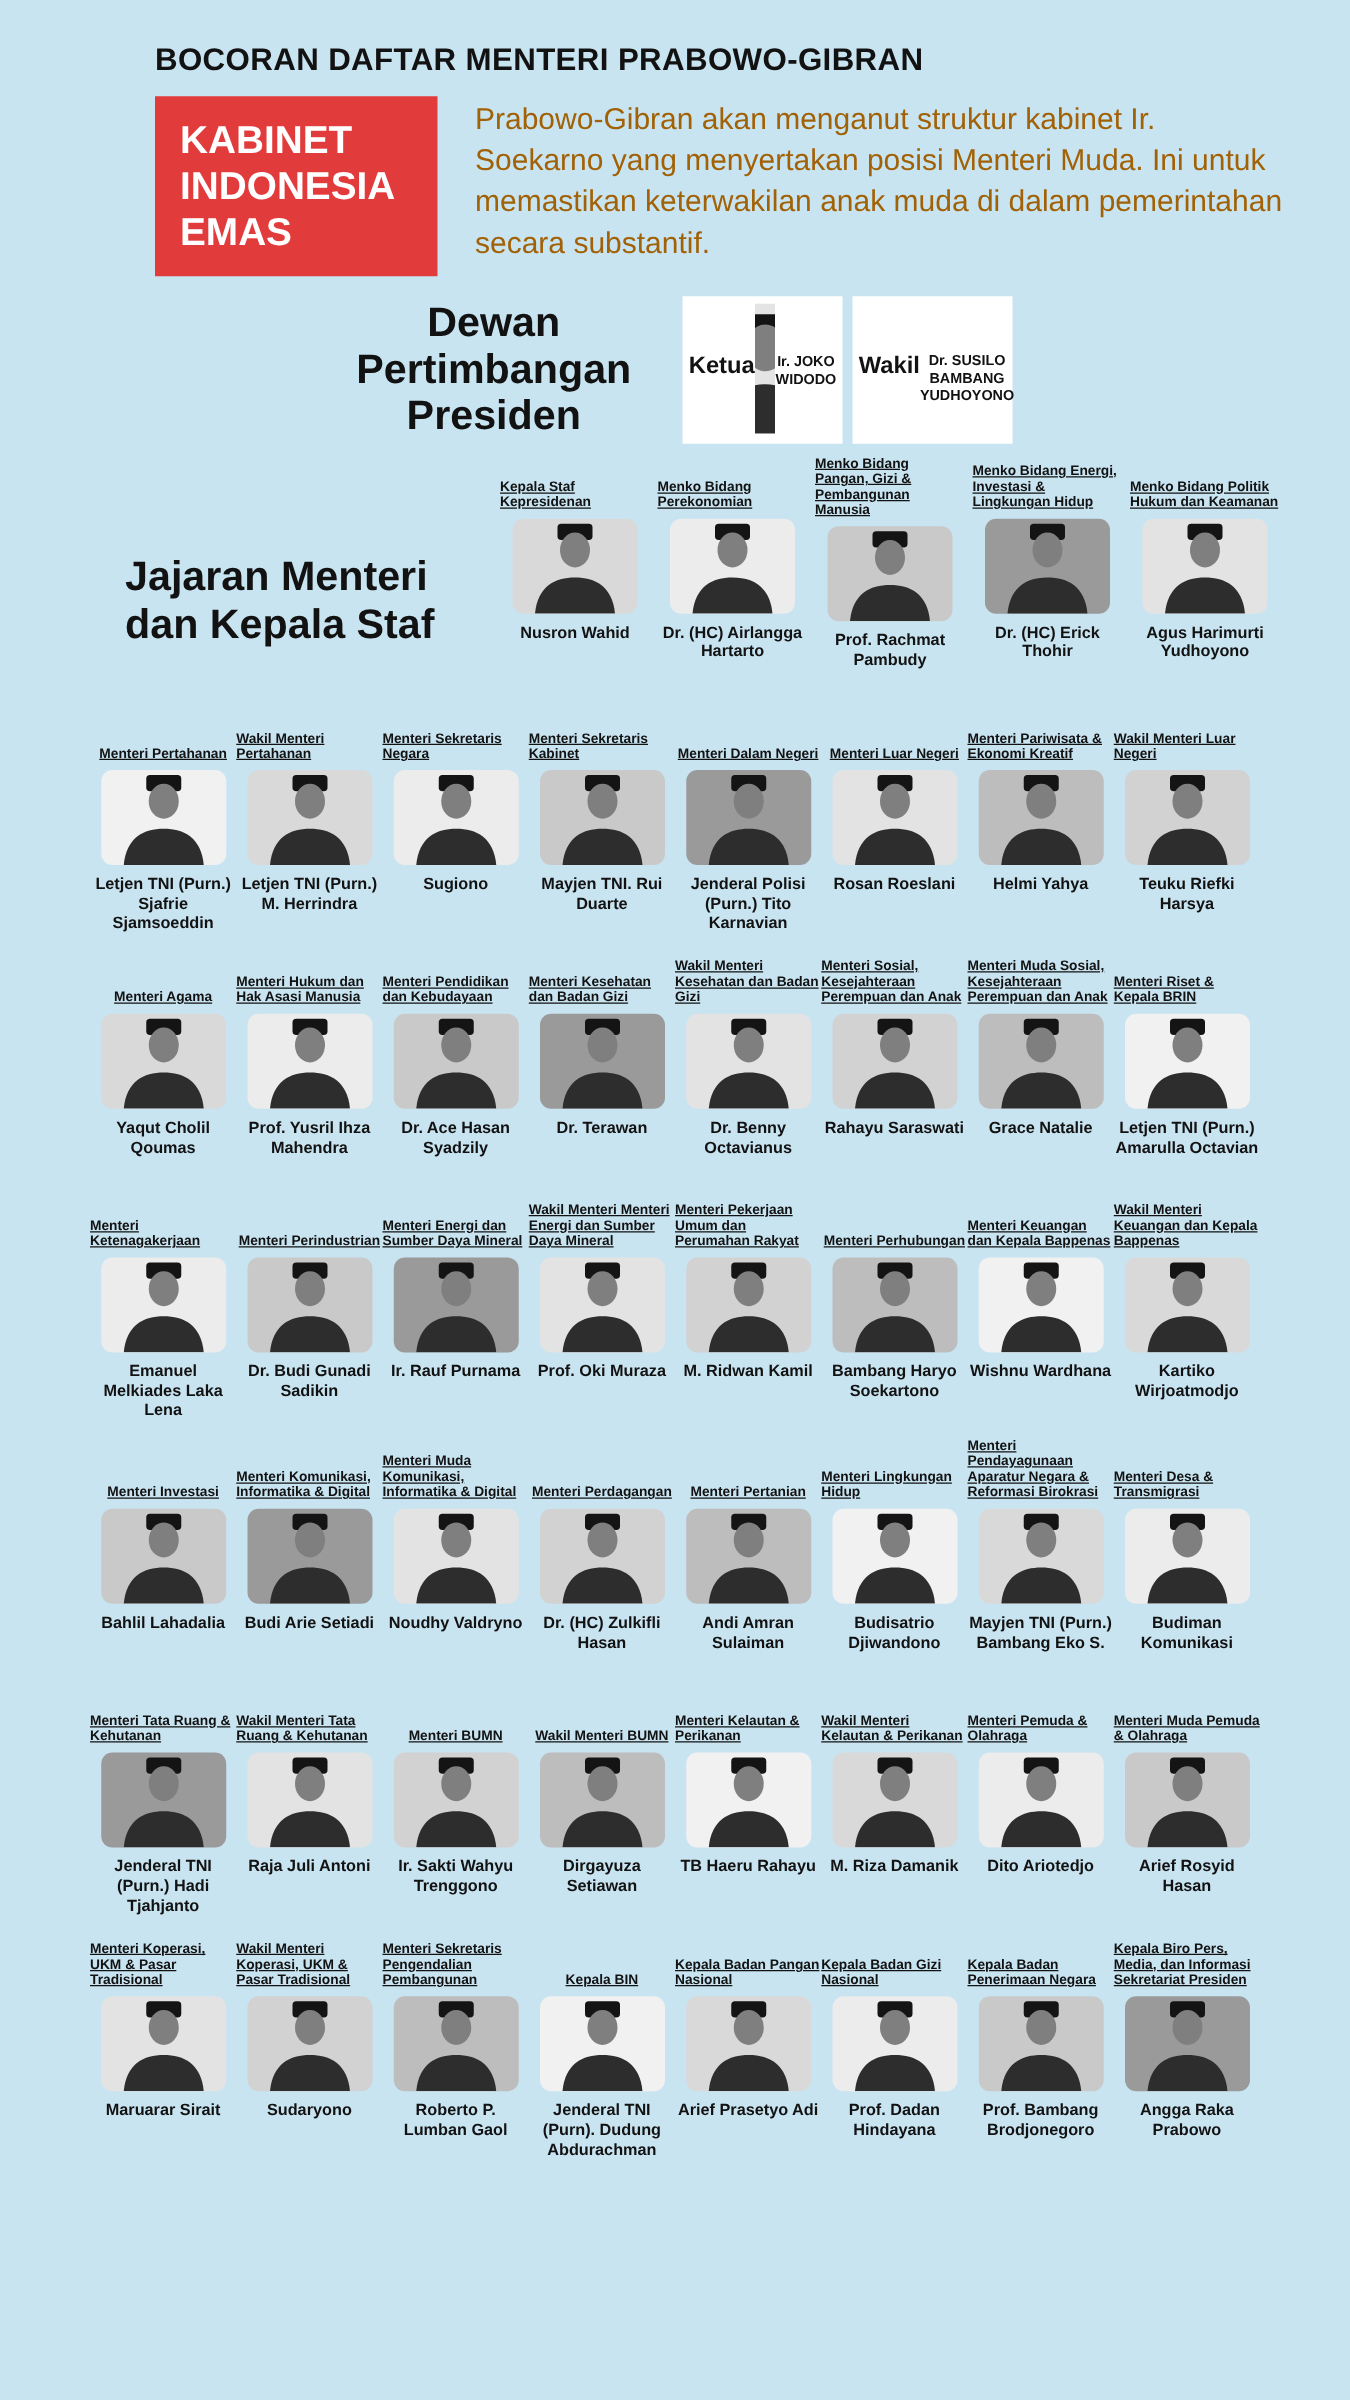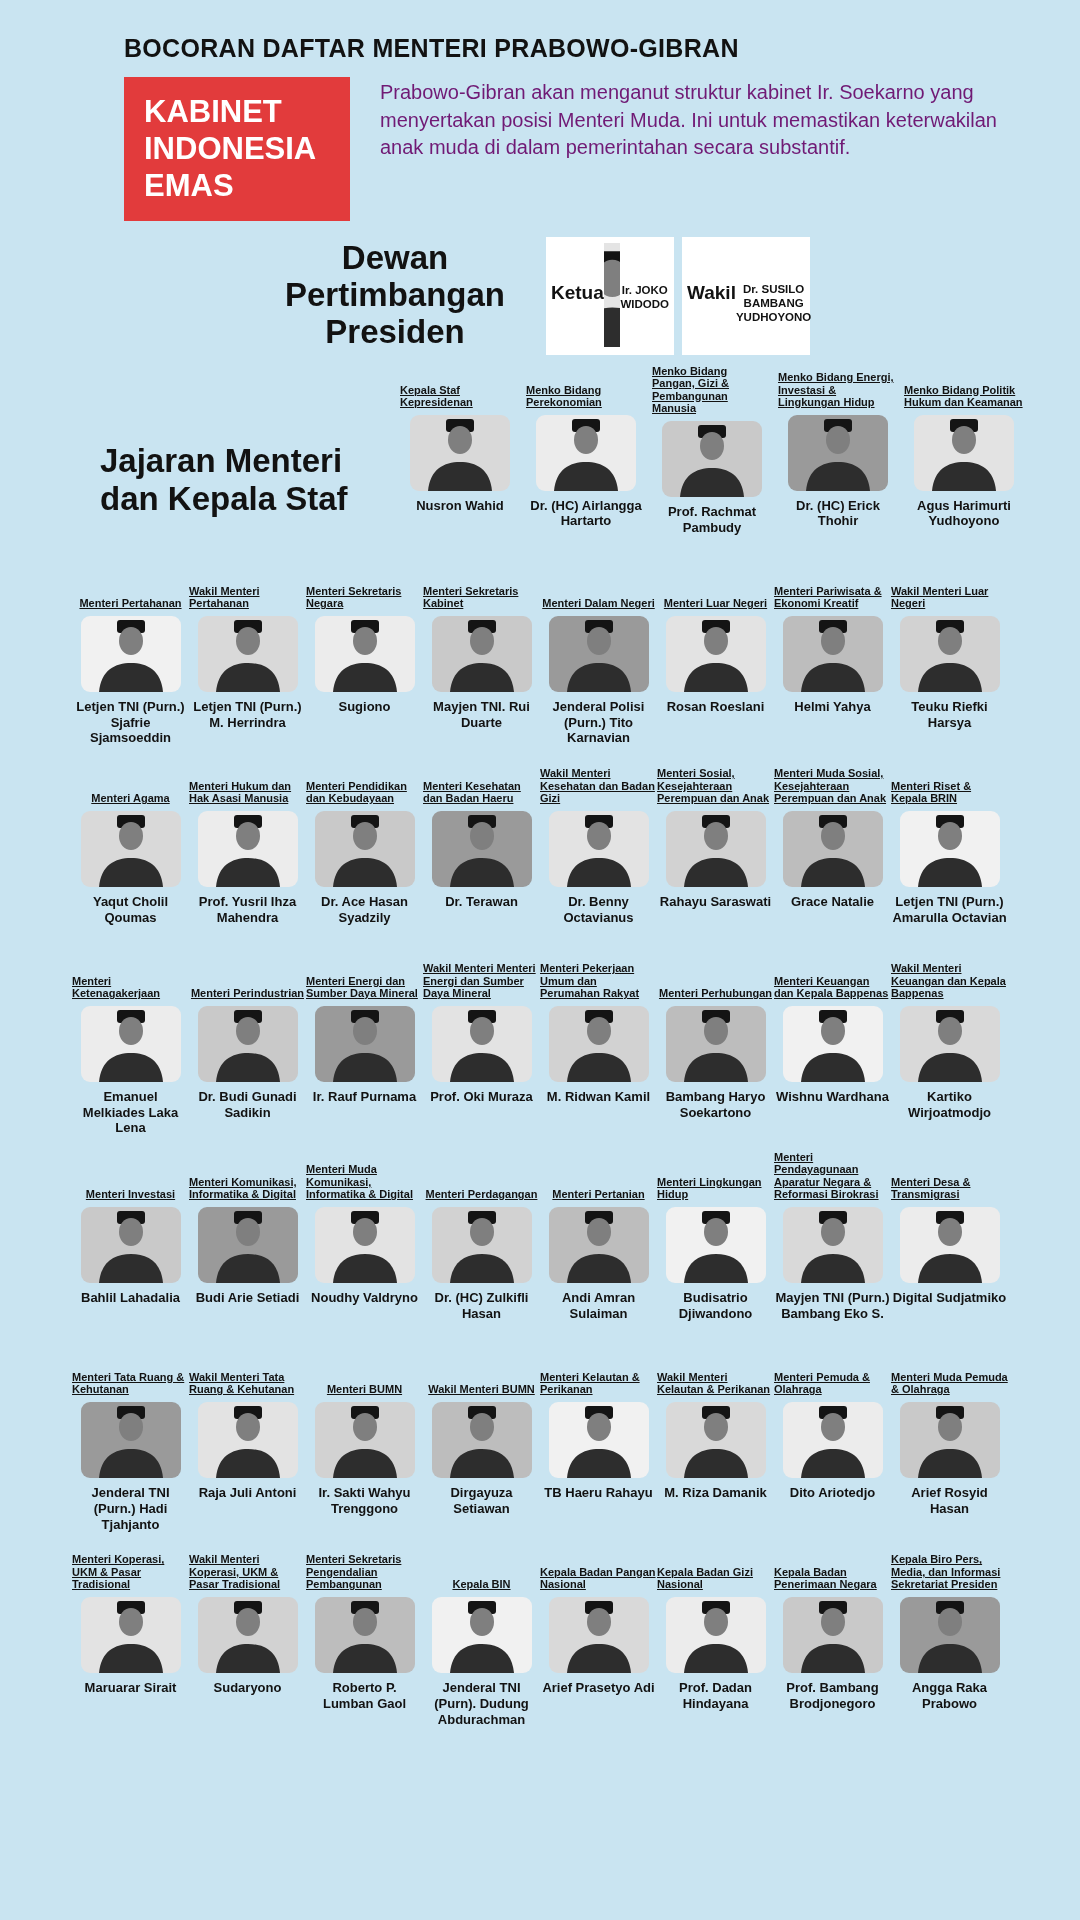--- a/index.html
+++ b/index.html
@@ -13,21 +13,21 @@
   .page { width:1080px; min-height:1920px; padding:34px 40px 20px 40px; }
 
   
   .main-title { font-size:25px; font-weight:800; letter-spacing:.3px; padding-left:84px; }
   .header-row { display:flex; gap:30px; margin-top:14px; padding-left:84px; }
   .badge {
     background:#e23b3c; color:#ffffff; width:226px; min-height:124px;
     padding:16px 20px; font-weight:800; font-size:31px; line-height:1.2;
     flex-shrink:0;
   }
-  .intro { font-size:20px; line-height:1.38; max-width:650px; padding-top:2px; color:#701a75; }
+  .intro { font-size:24px; line-height:1.38; max-width:650px; padding-top:2px; color:#a16207; }
 
   
   .advisory { display:flex; justify-content:center; align-items:center; gap:26px; margin-top:16px; }
   .advisory-heading { font-size:33px; font-weight:800; text-align:center; line-height:1.12; width:250px; }
   .advisory-cards { display:flex; gap:8px; }
   .advisory-card { background:#ffffff; width:128px; padding:6px 5px 8px 5px; display:flex; align-items:center; }
   .advisory-role { font-weight:800; font-size:19px; text-align:center; padding:2px 0 6px 0; }
   .advisory-photo { width:112px; height:104px; overflow:hidden; position:relative; }
   .advisory-name { font-weight:800; font-size:11.5px; line-height:1.25; text-align:center; margin-top:17px; min-height:40px; }
 
@@ -273,21 +273,21 @@
     <div class="member-photo" style="background: rgb(201, 201, 201);">
       <svg viewBox="0 0 100 76" preserveAspectRatio="xMidYMax slice">
         <rect x="36" y="4" width="28" height="13" rx="3" fill="#141414"></rect>
         <ellipse cx="50" cy="25" rx="12" ry="14" fill="#7f7f7f"></ellipse>
         <path d="M18 76 C20 54 34 47 50 47 C66 47 80 54 82 76 Z" fill="#2d2d2d"></path>
       </svg>
     </div>
     <div class="member-name">Dr. Ace Hasan Syadzily</div>
   </div>
         <div class="member">
-    <div class="member-title">Menteri Kesehatan dan Badan Haeru</div>
+    <div class="member-title">Menteri Kesehatan dan Badan Gizi</div>
     <div class="member-photo" style="background: rgb(154, 154, 154);">
       <svg viewBox="0 0 100 76" preserveAspectRatio="xMidYMax slice">
         <rect x="36" y="4" width="28" height="13" rx="3" fill="#141414"></rect>
         <ellipse cx="50" cy="25" rx="12" ry="14" fill="#7f7f7f"></ellipse>
         <path d="M18 76 C20 54 34 47 50 47 C66 47 80 54 82 76 Z" fill="#2d2d2d"></path>
       </svg>
     </div>
     <div class="member-name">Dr. Terawan</div>
   </div>
         <div class="member">
@@ -505,21 +505,21 @@
   </div>
         <div class="member">
     <div class="member-title">Menteri Desa &amp; Transmigrasi</div>
     <div class="member-photo" style="background: rgb(236, 236, 236);">
       <svg viewBox="0 0 100 76" preserveAspectRatio="xMidYMax slice">
         <rect x="36" y="4" width="28" height="13" rx="3" fill="#141414"></rect>
         <ellipse cx="50" cy="25" rx="12" ry="14" fill="#7f7f7f"></ellipse>
         <path d="M18 76 C20 54 34 47 50 47 C66 47 80 54 82 76 Z" fill="#2d2d2d"></path>
       </svg>
     </div>
-    <div class="member-name">Digital Sudjatmiko</div>
+    <div class="member-name">Budiman Komunikasi</div>
   </div>
       </div>
       <div class="grid-row">
         <div class="member">
     <div class="member-title">Menteri Tata Ruang &amp; Kehutanan</div>
     <div class="member-photo" style="background: rgb(154, 154, 154);">
       <svg viewBox="0 0 100 76" preserveAspectRatio="xMidYMax slice">
         <rect x="36" y="4" width="28" height="13" rx="3" fill="#141414"></rect>
         <ellipse cx="50" cy="25" rx="12" ry="14" fill="#7f7f7f"></ellipse>
         <path d="M18 76 C20 54 34 47 50 47 C66 47 80 54 82 76 Z" fill="#2d2d2d"></path>

